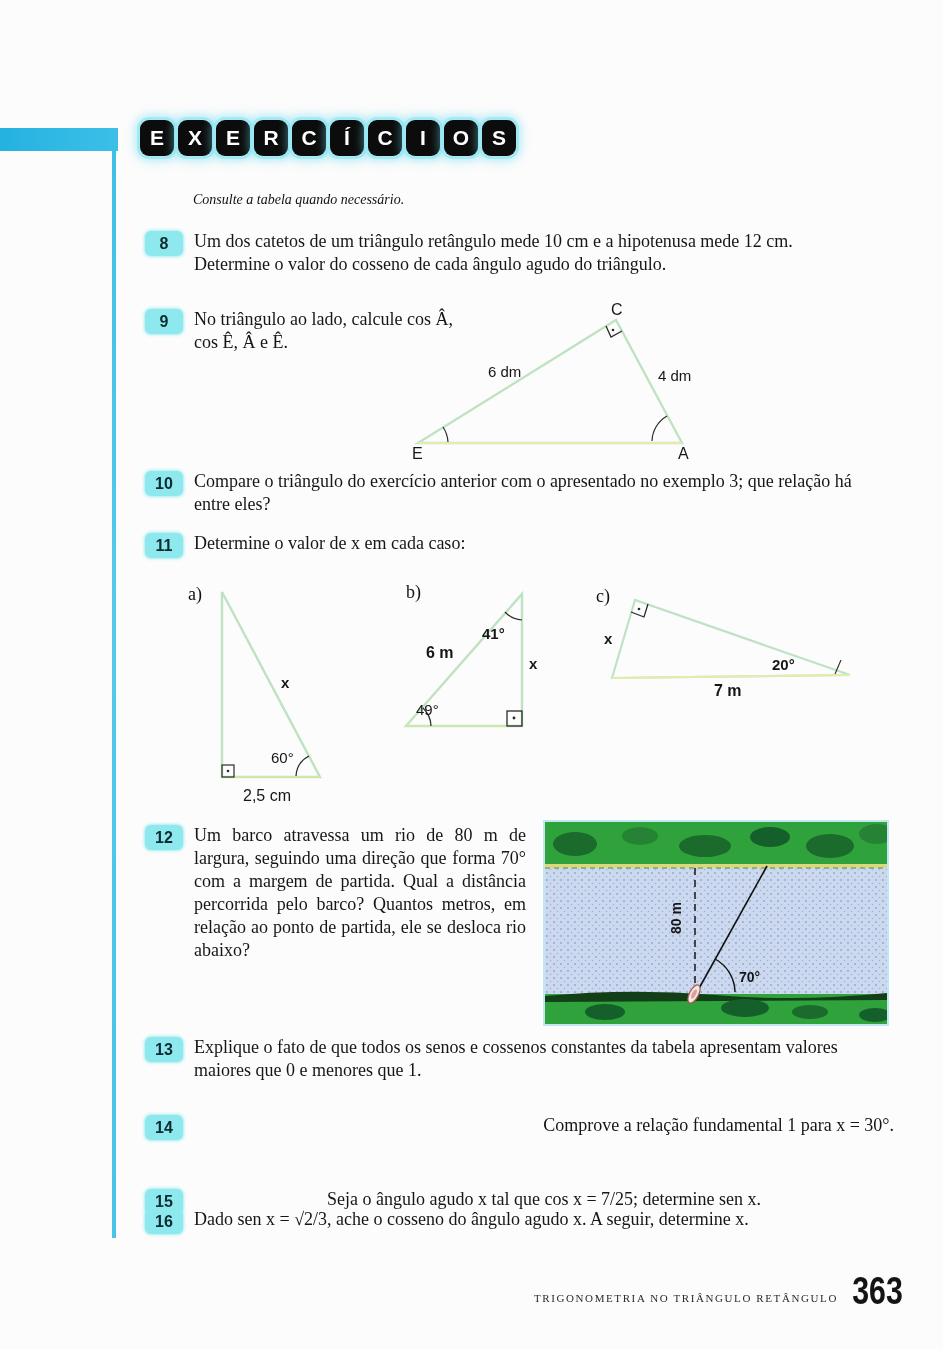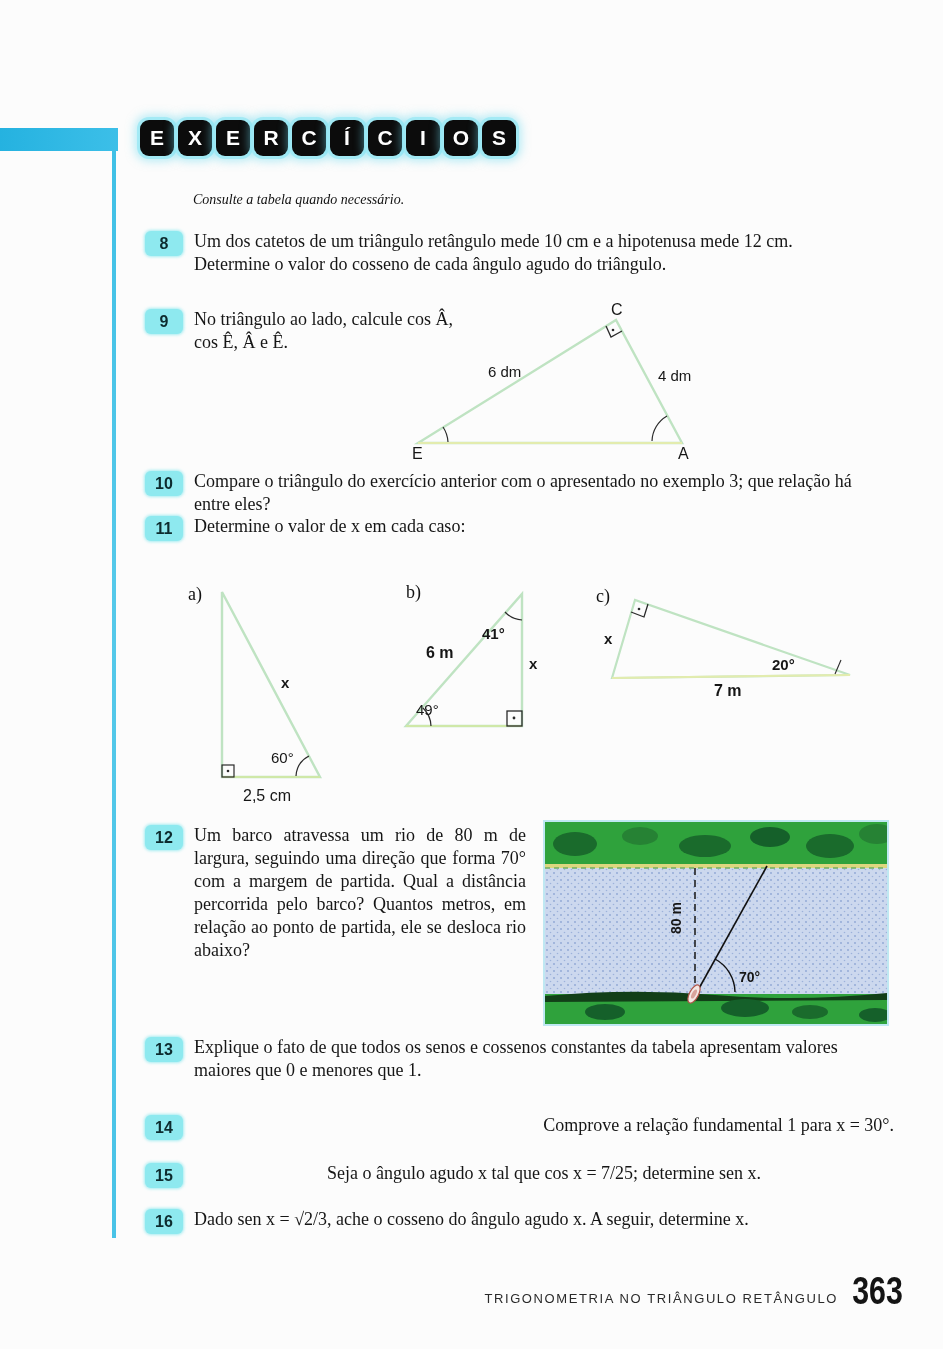--- a/index.html
+++ b/index.html
@@ -30,21 +30,21 @@
     color:#0d2b2e;font-family:"Liberation Sans",sans-serif;font-weight:bold;
     font-size:16px;display:flex;align-items:center;justify-content:center;
   }
   .ex-text{margin-left:11px;font-size:18px;line-height:23px;color:#161616;}
   .just{text-align:justify;}
   
   .diag-label{position:absolute;font-size:18px;color:#111;}
   svg text{font-family:"Liberation Sans",sans-serif;fill:#161616;}
   .footer{position:absolute;right:38px;top:1272px;display:flex;align-items:center;}
   .footer-chapter{
-    font-family:Liberation Sans, sans-serif;font-size:13px;letter-spacing:1.6px;
+    font-family:Liberation Serif, serif;font-size:11px;letter-spacing:1.6px;
     color:#2a2a2a;margin-right:12px;margin-top:14px;
   }
   .footer-page{
     font-family:"Liberation Sans",sans-serif;font-weight:bold;font-size:33px;
     color:#141414;transform:scaleY(1.18) scaleX(.92);
   }
 </style>
 </head>
 <body>
 
@@ -90,21 +90,21 @@
     <text x="278" y="156" font-size="16">A</text>
     <text x="88" y="74" font-size="15">6 dm</text>
     <text x="258" y="78" font-size="15">4 dm</text>
   </svg>
 
   <div class="ex" style="top:470px;">
     <div class="badge">10</div>
     <div class="ex-text" style="width:688px;">Compare o triângulo do exercício anterior com o apresentado no exemplo 3; que relação há entre eles?</div>
   </div>
 
-  <div class="ex" style="top:515px;justify-content:center;">
+  <div class="ex" style="top:532px;justify-content:center;">
     <div class="badge">11</div>
     <div class="ex-text" style="width:688px;">Determine o valor de x em cada caso:</div>
   </div>
 
   <div class="diag-label" style="left:188px;top:584px;">a)</div>
   <svg style="position:absolute;left:205px;top:585px;" width="150" height="225" viewBox="0 0 150 225">
     <polygon points="17,7 17,192 115,192" fill="none" stroke="#bfe3c2" stroke-width="2.4"></polygon>
     <line x1="17" y1="192" x2="115" y2="192" stroke="#cfe8a8" stroke-width="2"></line>
     <rect x="17" y="180" width="12" height="12" fill="none" stroke="#2a2a2a" stroke-width="1.2"></rect>
     <circle cx="23" cy="186" r="1.3" fill="#2a2a2a"></circle>
@@ -188,21 +188,21 @@
   <div class="ex" style="top:1036px;">
     <div class="badge">13</div>
     <div class="ex-text" style="width:692px;">Explique o fato de que todos os senos e cossenos constantes da tabela apresentam valores maiores que 0 e menores que 1.</div>
   </div>
 
   <div class="ex" style="top:1114px;text-align:right;">
     <div class="badge">14</div>
     <div class="ex-text" style="width:700px;">Comprove a relação fundamental 1 para x = 30°.</div>
   </div>
 
-  <div class="ex" style="top:1162px;">
+  <div class="ex" style="top:1188px;">
     <div class="badge">15</div>
     <div class="ex-text" style="width:700px;text-align:center;">Seja o ângulo agudo x tal que cos x = 7/25; determine sen x.</div>
   </div>
 
   <div class="ex" style="top:1208px;">
     <div class="badge">16</div>
     <div class="ex-text" style="width:712px;">Dado sen x = √2/3, ache o cosseno do ângulo agudo x. A seguir, determine x.</div>
   </div>
 
   <div class="footer">

